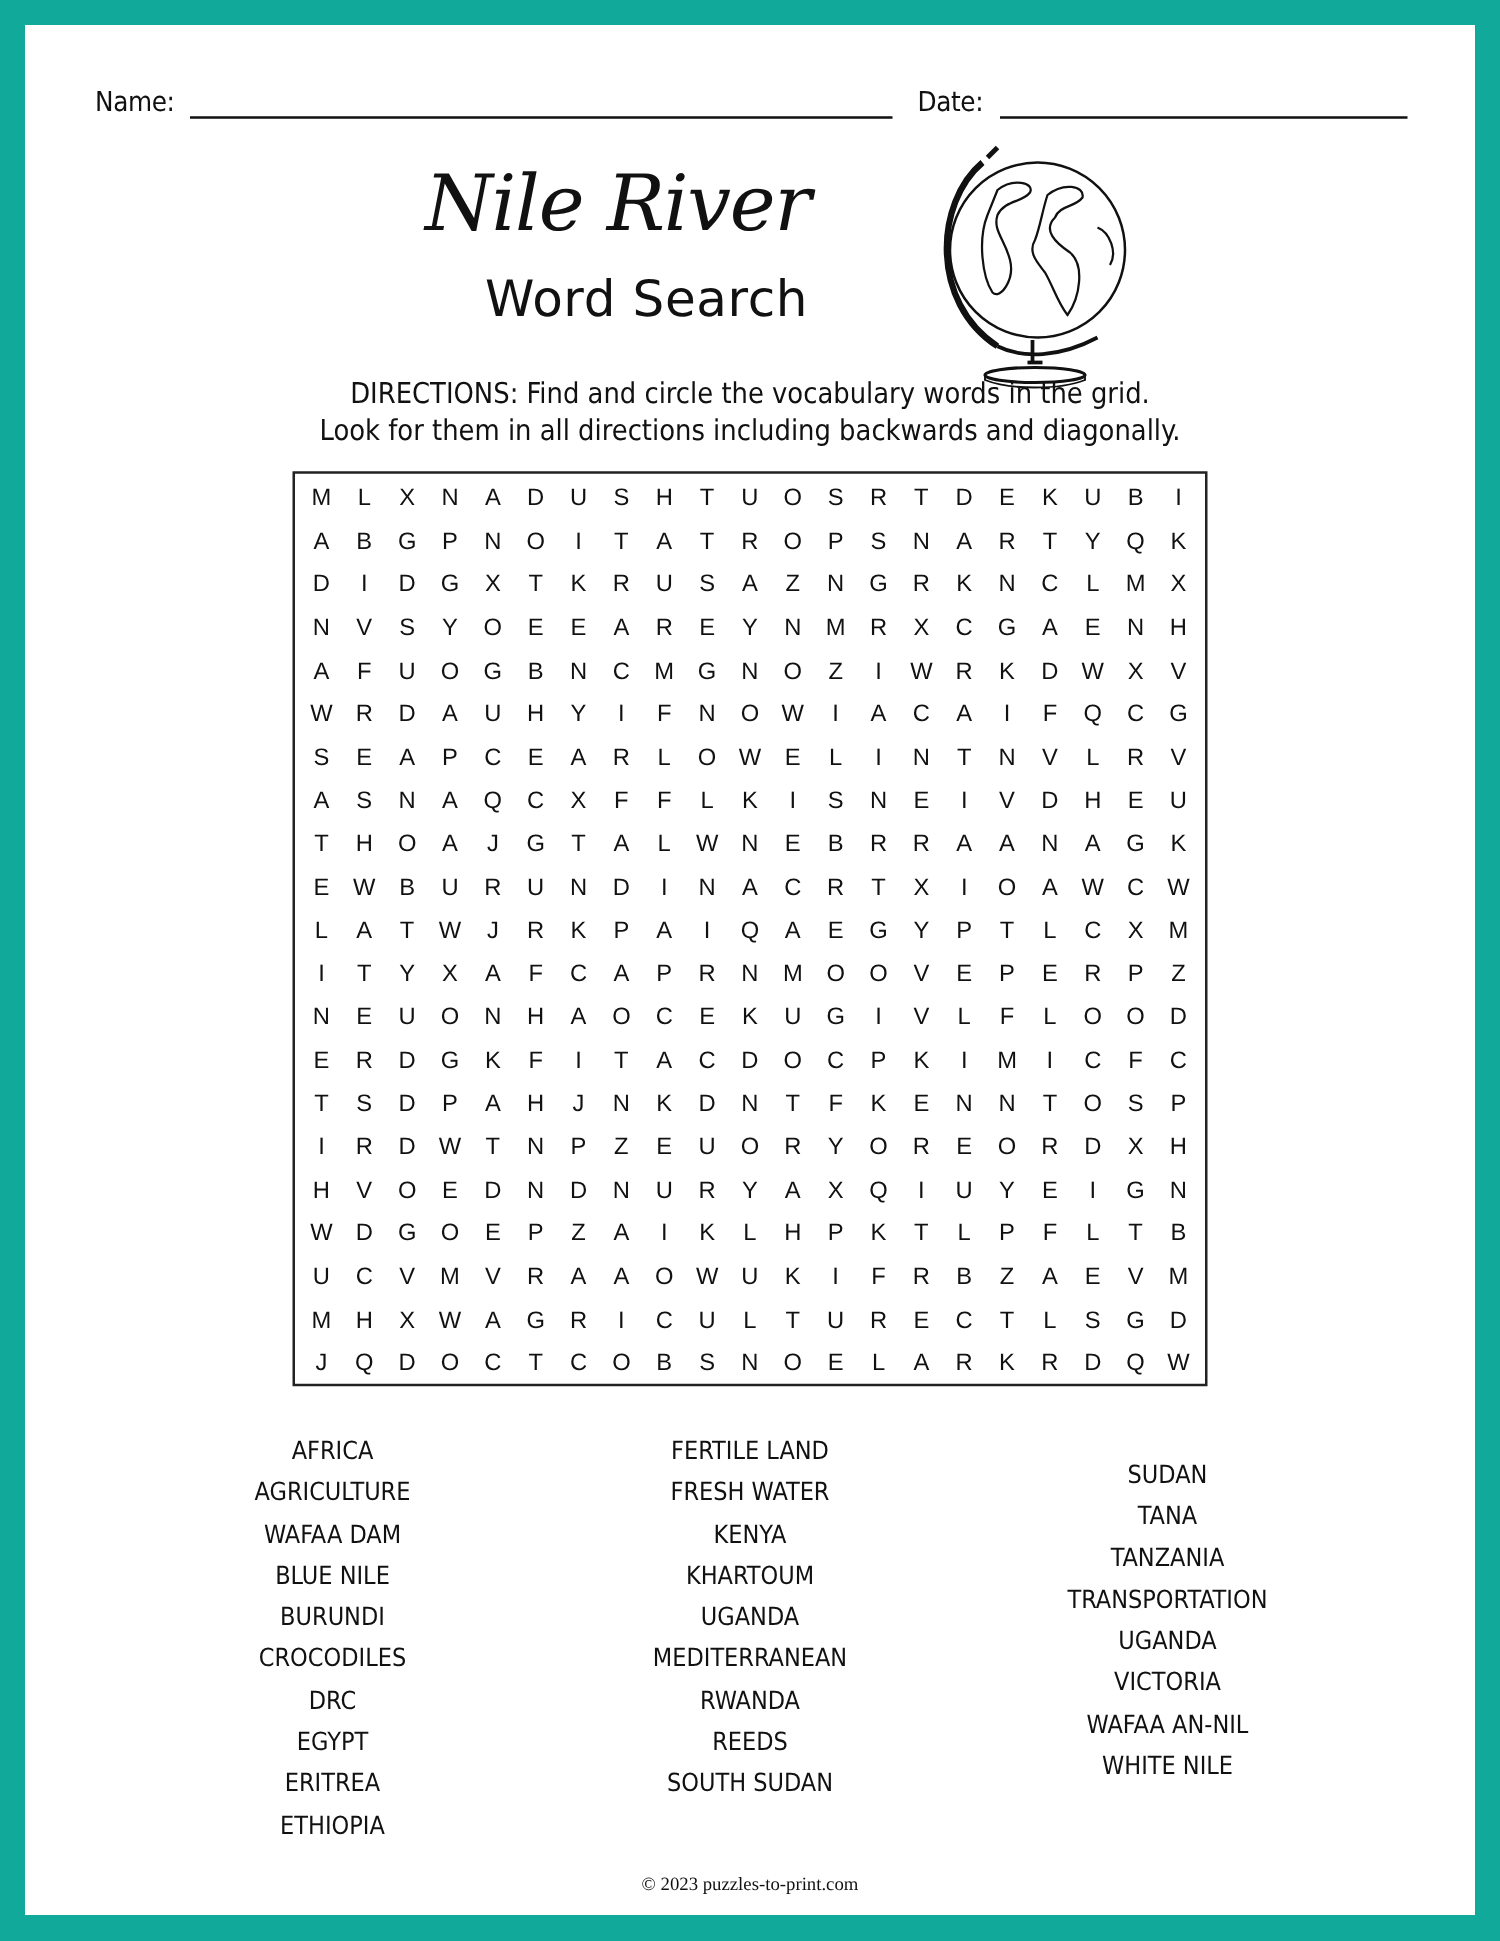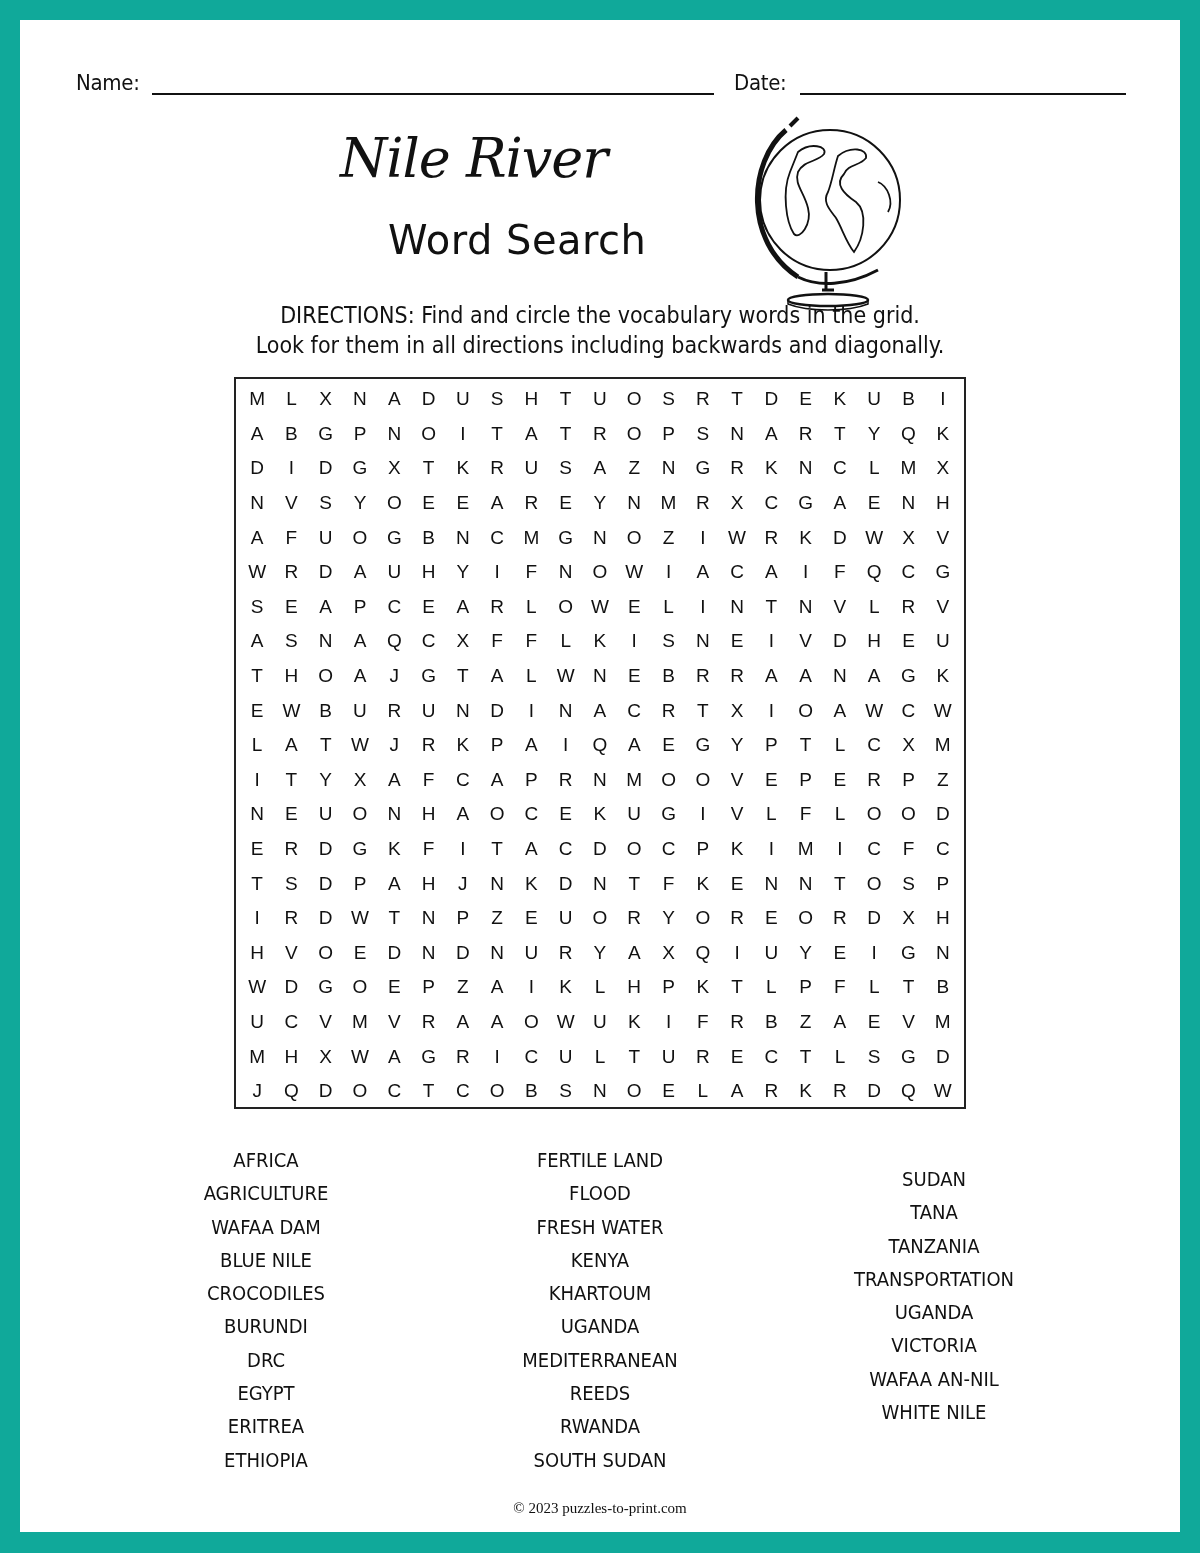--- a/index.html
+++ b/index.html
@@ -33,21 +33,21 @@
     position: absolute;
     top: 23px;
     height: 0;
     border-bottom: 2.5px solid #111;
   }
   .title {
     position: absolute;
     top: 112px; left: 320px;
     font-family: "DejaVu Serif", serif;
     font-style: italic;
-    font-size: 54px;
+    font-size: 62px;
     letter-spacing: -1px;
     line-height: 1;
     color: #111;
   }
   .subtitle {
     position: absolute;
     top: 200px; left: 368px;
     font-family: "DejaVu Sans", sans-serif;
     font-size: 40px;
     line-height: 1;
@@ -633,37 +633,36 @@
         <span class="grid-cell">W</span>
       </div>
     </div>
 
   <div class="words">
     <div class="word-col" id="col1" style="left:96px; width:300px; top:0;">
         <div class="word">AFRICA</div>
         <div class="word">AGRICULTURE</div>
         <div class="word">WAFAA DAM</div>
         <div class="word">BLUE NILE</div>
+        <div class="word">BURUNDI</div>
         <div class="word">CROCODILES</div>
-        <div class="word">BURUNDI</div>
         <div class="word">DRC</div>
         <div class="word">EGYPT</div>
         <div class="word">ERITREA</div>
         <div class="word">ETHIOPIA</div>
       </div>
     <div class="word-col" id="col2" style="left:430px; width:300px; top:0;text-align:center;">
         <div class="word">FERTILE LAND</div>
-        <div class="word">FLOOD</div>
         <div class="word">FRESH WATER</div>
         <div class="word">KENYA</div>
         <div class="word">KHARTOUM</div>
         <div class="word">UGANDA</div>
         <div class="word">MEDITERRANEAN</div>
+        <div class="word">RWANDA</div>
         <div class="word">REEDS</div>
-        <div class="word">RWANDA</div>
         <div class="word">SOUTH SUDAN</div>
       </div>
     <div class="word-col" id="col3" style="left:764px; width:300px; top:19px;">
         <div class="word">SUDAN</div>
         <div class="word">TANA</div>
         <div class="word">TANZANIA</div>
         <div class="word">TRANSPORTATION</div>
         <div class="word">UGANDA</div>
         <div class="word">VICTORIA</div>
         <div class="word">WAFAA AN-NIL</div>

